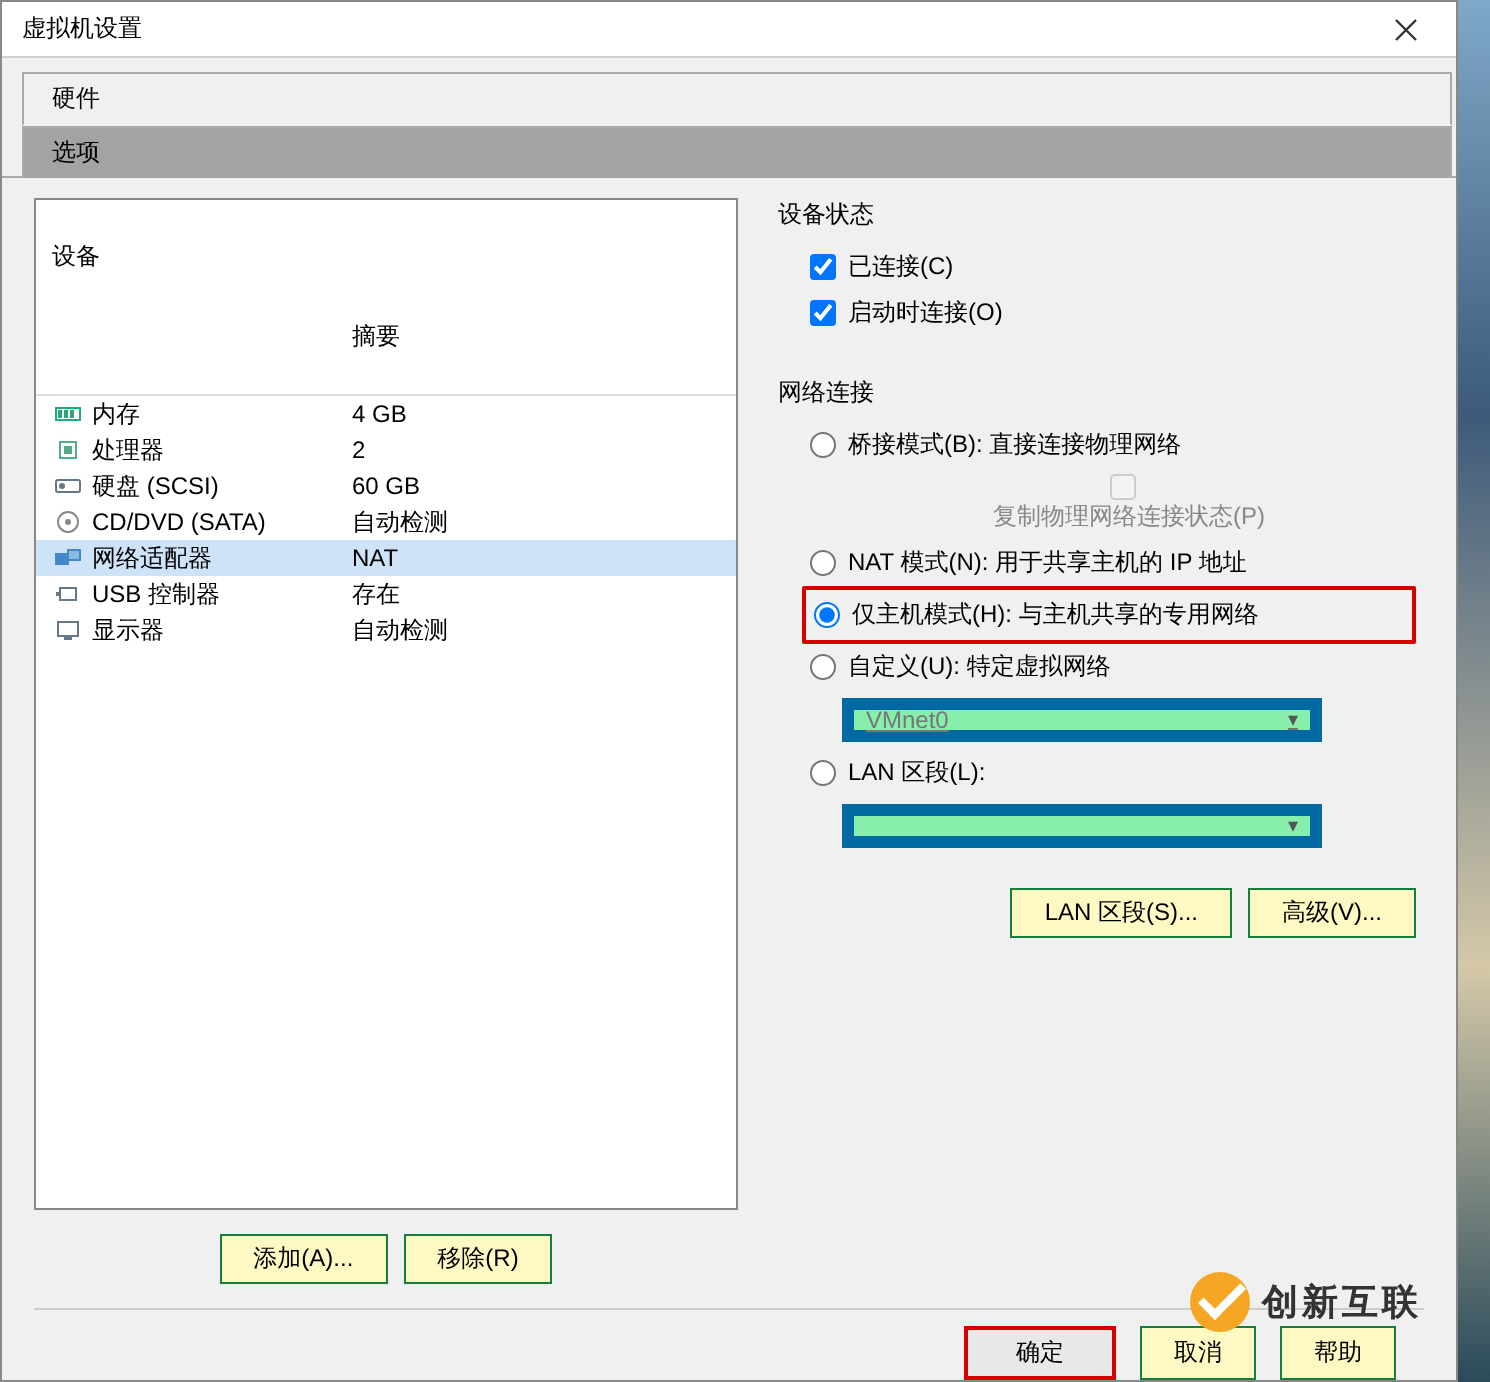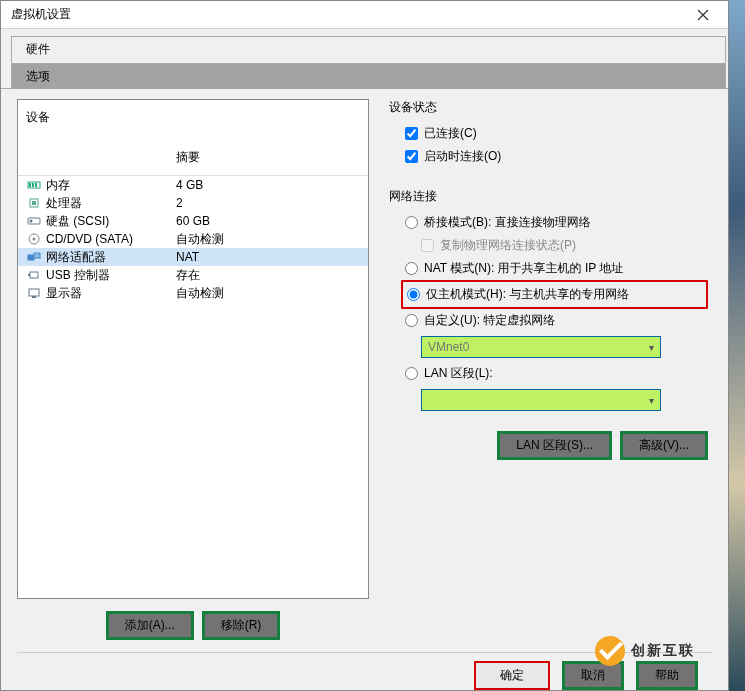--- a/index.html
+++ b/index.html
@@ -75,21 +75,21 @@
       flex-direction: column;
     }
     .device-list {
       flex: 1;
       border: 1px solid #888;
       background: #fff;
       overflow: auto;
     }
     .device-headers {
       display: flex;
-      padding: 9px 8px;
+      padding: 20px 8px;
       border-bottom: 1px solid #ddd;
     }
     .col-device { width: 150px; }
     .col-summary { flex: 1; margin-top: 40px; }
     .device-row {
       display: flex;
       align-items: center;
       padding: 2px 8px;
       height: 18px;
     }
@@ -113,22 +113,22 @@
     }
     .device-summary-cell { flex: 1; }
     .left-buttons {
       display: flex;
       justify-content: center;
       gap: 8px;
       padding: 12px 0;
     }
     .btn {
       padding: 3px 16px;
-      border: 3px solid #15803d;
-      background: #737373;
+      border: 1px solid #15803d;
+      background: #fef9c3;
       cursor: pointer;
       font-family: inherit;
       font-size: 12px;
     }
     .right-panel {
       flex: 1;
       padding-right: 4px;
     }
     .group {
       margin-bottom: 20px;
@@ -140,40 +140,42 @@
     .checkbox-row, .radio-row {
       display: flex;
       align-items: center;
       padding: 3px 0 3px 16px;
     }
     .checkbox-row input, .radio-row input {
       margin-right: 6px;
     }
     .radio-indent {
       padding-left: 32px;
+      flex-direction: column;
     }
     .highlight-red {
       border: 2px solid #d60000;
       border-radius: 1px;
       padding: 1px 2px;
       margin-left: 12px;
     }
     .select-row {
       padding: 4px 0 4px 32px;
     }
     .select-box {
       width: 240px;
       height: 22px;
-      border: 1px solid #0369a1;
-      background: #bef264;
+      border: 6px solid #0369a1;
+      background: #86efac;
       display: flex;
       align-items: center;
       justify-content: space-between;
       padding: 0 6px;
       color: #777;
+      text-decoration: underline;
     }
     .select-box.empty { color: transparent; }
     .chevron {
       color: #555;
       font-size: 10px;
     }
     .right-buttons {
       display: flex;
       justify-content: flex-end;
       gap: 8px;
@@ -219,21 +221,21 @@
       position: absolute;
       width: 18px;
       height: 8px;
       border-bottom: 4px solid #fff;
       border-left: 4px solid #fff;
       transform: rotate(-45deg);
       top: 6px;
       left: 5px;
     }
     .watermark-text {
-      font-size: 14px;
+      font-size: 18px;
       font-weight: bold;
       color: #333;
       letter-spacing: 2px;
     }
     .disabled-label { color: #888; }
   </style>
 </head>
 <body>
 
 <div class="dialog">

